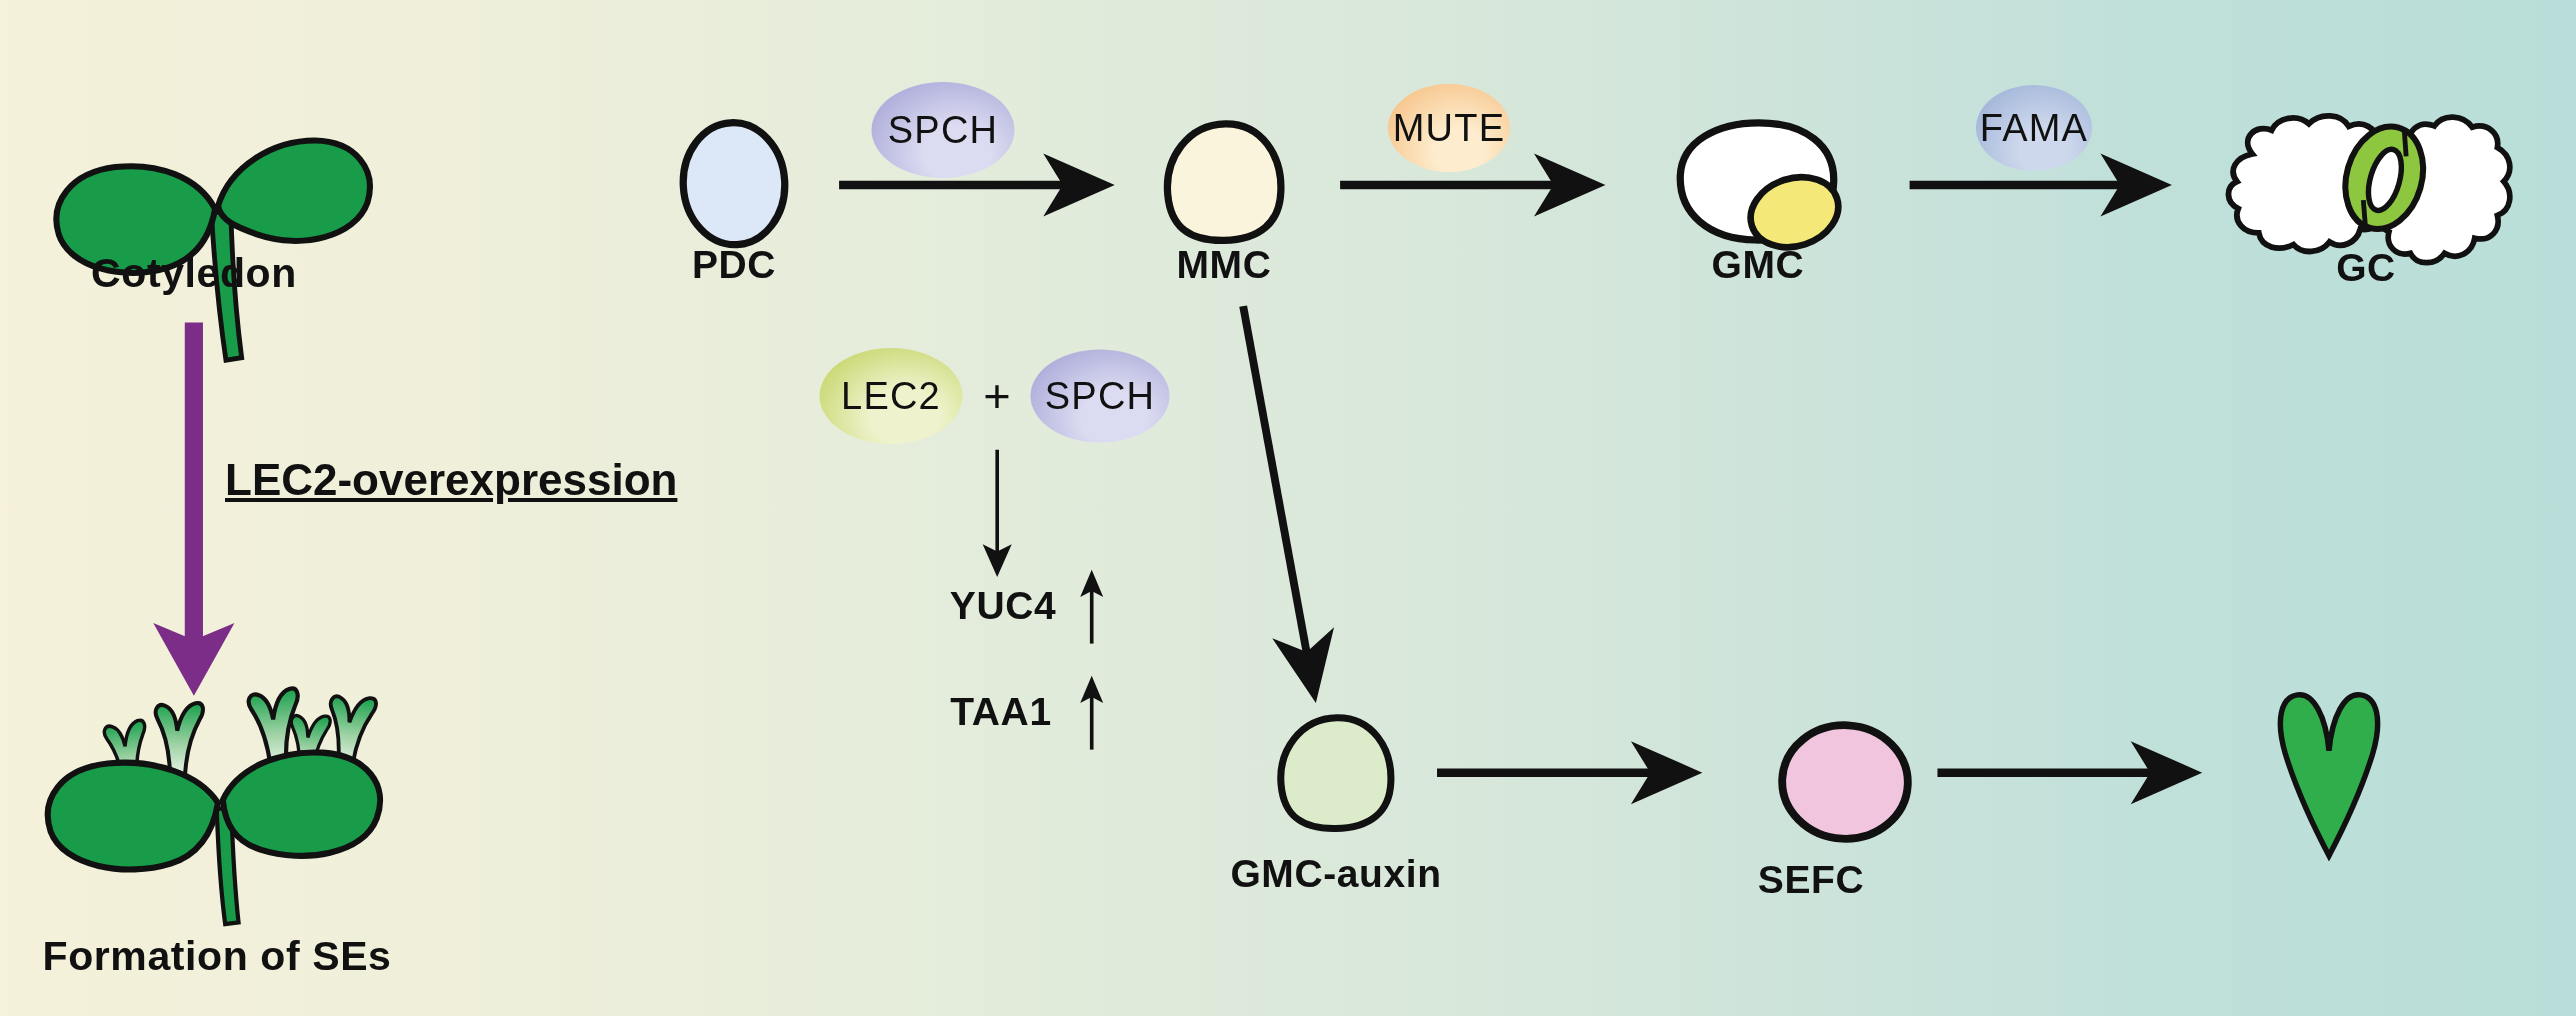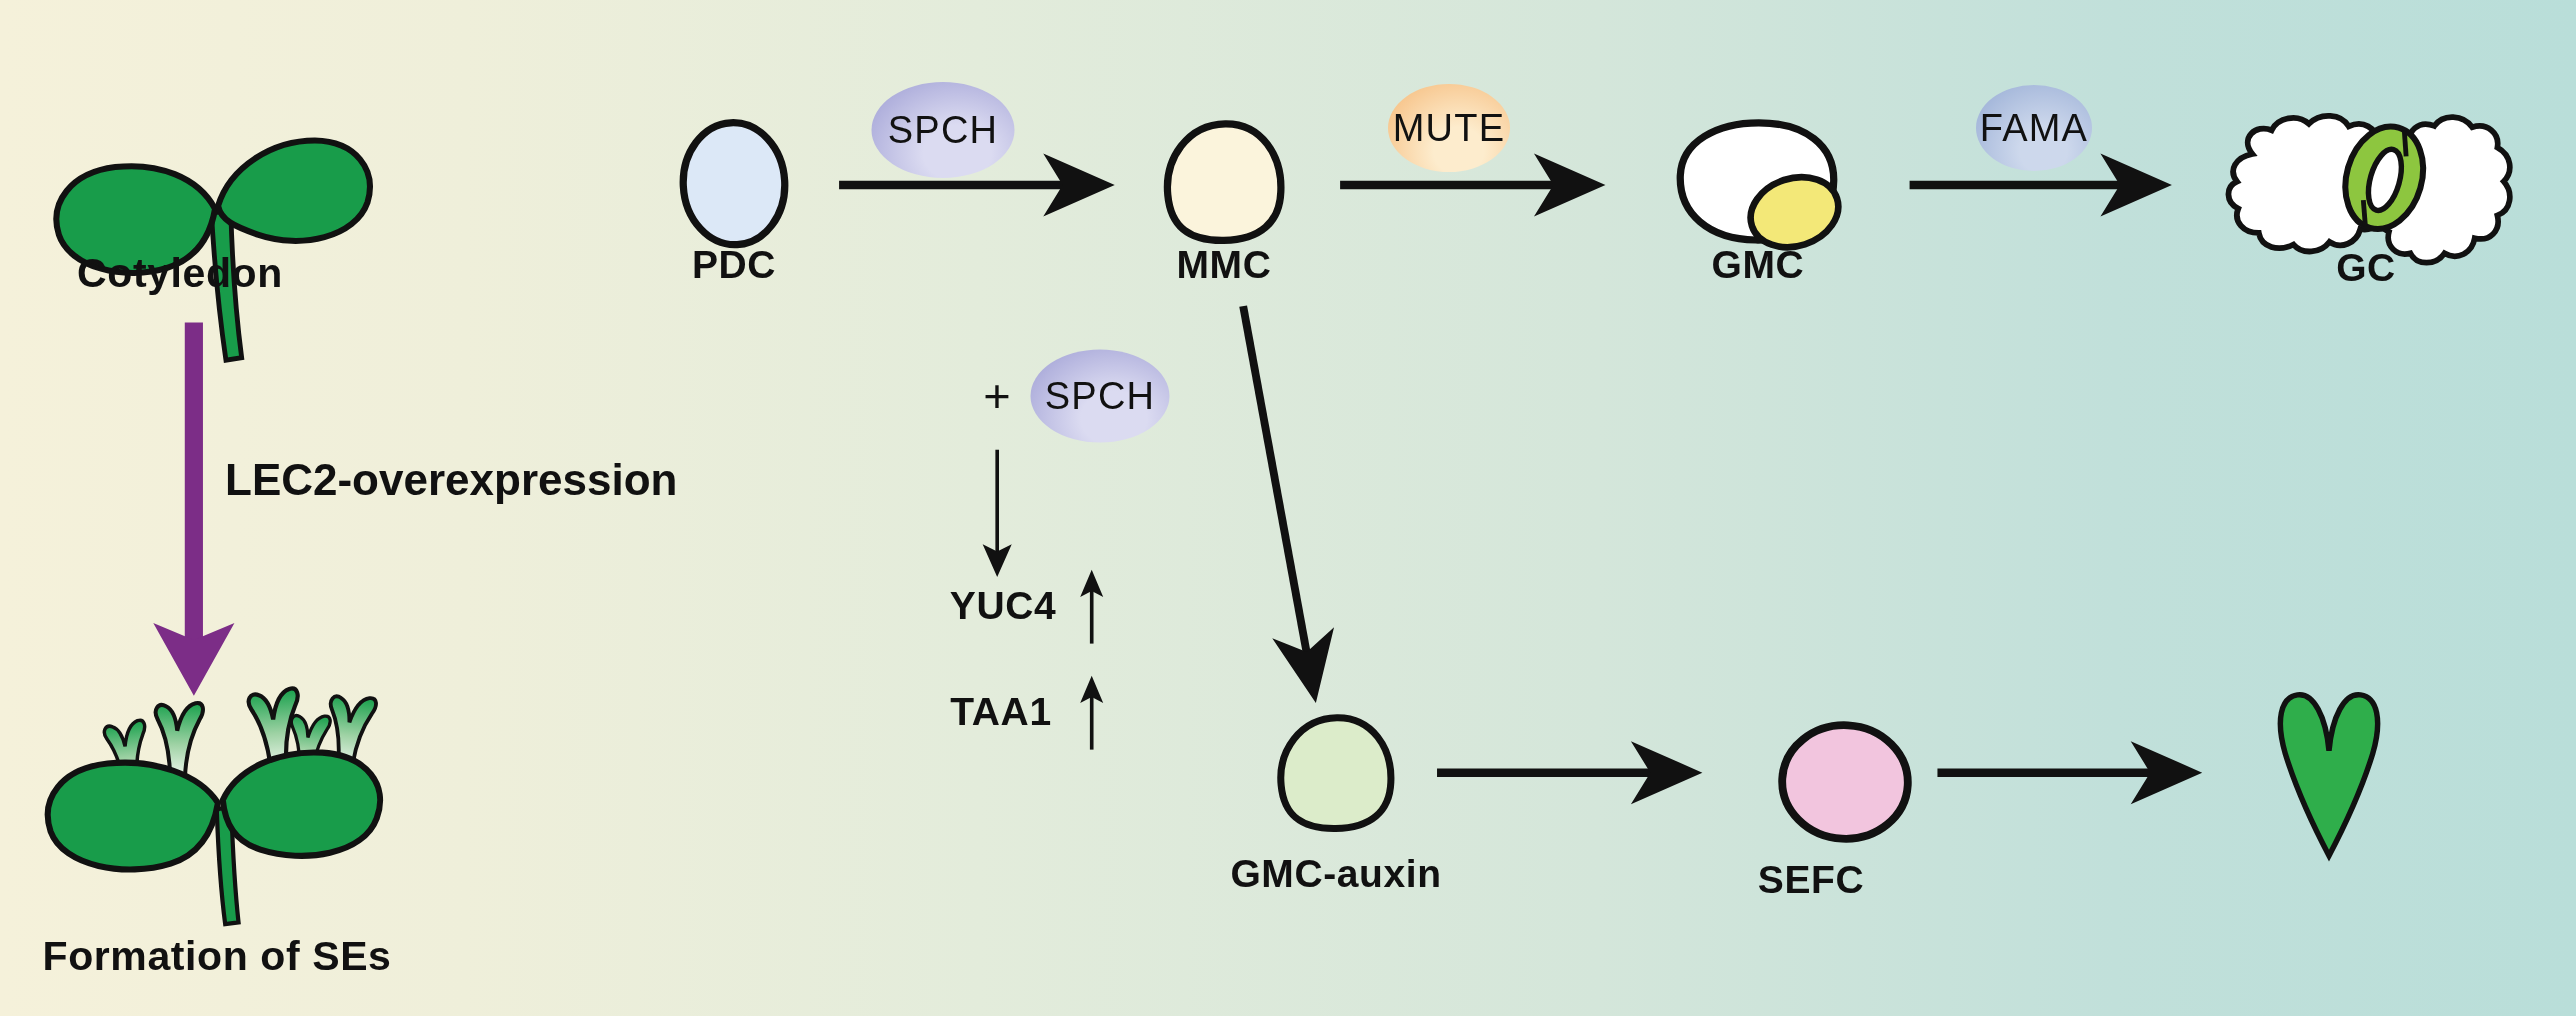--- a/index.html
+++ b/index.html
@@ -33,21 +33,21 @@
   .gene-mute{background:radial-gradient(ellipse at 58% 76%,var(--mute_light,#fdeccd) 0%,var(--mute_light,#fdeccd) 25%,var(--mute_dark,#f6bf82) 90%);}
   .gene-fama{background:radial-gradient(ellipse at 58% 76%,var(--fama_light,#cdd8ec) 0%,var(--fama_light,#cdd8ec) 25%,var(--fama_dark,#9db1d7) 90%);align-items:center;}
   .gene-lec2{background:radial-gradient(ellipse at 60% 72%,var(--lec2_light,#eff3cd) 0%,var(--lec2_light,#eff3cd) 28%,var(--lec2_dark,#c1d25e) 92%);}
   .gene-serk1{background:radial-gradient(ellipse at 58% 74%,var(--serk1_light,#fbe0d5) 0%,var(--serk1_light,#fbe0d5) 25%,var(--serk1_dark,#efae9d) 90%);}
   .plus{
     position:absolute;transform:translate(-50%,-50%);
     font-size:47px;font-weight:400;color:var(--text_black,#111);
   }
   .overexp{
     position:absolute;left:225px;top:480px;transform:translateY(-50%);
-    font-weight:bold;font-size:44px;color:var(--text_black,#111);white-space:nowrap;
+    font-weight:bold;font-size:44px;color:var(--text_black,#111);white-space:nowrap;text-decoration:underline;
   }
   svg{display:block;}
 </style>
 </head>
 <body>
 
 <div id="canvas">
 
   <svg style="position:absolute;left:0;top:0;pointer-events:none" width="2576" height="1017" viewBox="0 0 4252 1678">
 
@@ -100,21 +100,21 @@
       <line x1="1802" y1="1237" x2="1802" y2="1147" stroke="var(--arrow_black,#111)" stroke-width="6"></line>
       <polygon points="1802,1115 1783,1160 1802,1150 1821,1160" fill="var(--arrow_black,#111)"></polygon>
     </g>
   </svg>
 
   <svg class="ill" style="left:209px;top:224px" width="351" height="303" viewBox="0 0 580 500">
     <path d="M294,232 C298,300 304,380 318,475 L344,471 C332,380 328,300 326,228 Z" style="fill:var(--cotyledon_green,#189c4a)" stroke="#111" stroke-width="8"></path>
     <path d="M300,225 C272,172 205,148 135,156 C62,165 25,215 42,268 C60,322 150,345 222,322 C268,307 292,272 300,225 Z" style="fill:var(--cotyledon_green,#189c4a)" stroke="#111" stroke-width="10"></path>
     <path d="M305,220 C325,155 395,112 465,112 C532,113 568,160 552,214 C532,272 442,292 372,268 C332,254 310,244 305,220 Z" style="fill:var(--cotyledon_green,#189c4a)" stroke="#111" stroke-width="10"></path>
   </svg>
-  <div class="lbl big" style="left:180px;top:273px">Cotyledon</div>
+  <div class="lbl big" style="left:194px;top:273px">Cotyledon</div>
 
   <div class="overexp">LEC2-overexpression</div>
 
   <svg class="ill" style="left:224px;top:806px" width="388" height="267" viewBox="0 0 640 440">
     <defs>
       <linearGradient id="sprout-grad" x1="0" y1="0" x2="0" y2="1">
         <stop offset="0" style="stop-color:var(--sprout_tip_green,#18a04c)"></stop>
         <stop offset="0.55" style="stop-color:var(--sprout_mid_green,#9ed2a4)"></stop>
         <stop offset="1" style="stop-color:var(--sprout_base_white,#f2f8f0)"></stop>
       </linearGradient>
@@ -165,20 +165,23 @@
     <path d="M 330,95 C 322,70 344,52 368,62 C 382,42 414,44 428,64 C 452,56 472,74 468,96 C 490,108 494,134 478,150 C 494,168 490,196 468,204 C 474,228 456,246 432,240 C 428,264 404,276 384,264 C 370,284 340,284 330,264 C 308,270 290,252 296,230 C 278,222 276,198 292,188 C 276,174 278,152 296,144 C 284,124 296,104 318,100 C 320,98 324,96 330,95 Z" transform="translate(-5,18) scale(1.04)" style="fill:var(--gc_cell_white,#fff)" stroke="#111" stroke-width="9"></path>
     <g transform="rotate(16 295 168)">
       <ellipse cx="295" cy="168" rx="62" ry="86" style="fill:var(--gc_ring_green,#8dc63f)" stroke="#111" stroke-width="10"></ellipse>
       <ellipse cx="297" cy="171" rx="24" ry="52" style="fill:var(--gc_cell_white,#fff)" stroke="#111" stroke-width="9"></ellipse>
       <line x1="305" y1="83" x2="320" y2="124" stroke="#111" stroke-width="8"></line>
       <line x1="272" y1="213" x2="287" y2="253" stroke="#111" stroke-width="8"></line>
     </g>
   </svg>
   <div class="lbl" style="left:2366px;top:268px">GC</div>
 
+  <div class="gene gene-lec2" style="left:891px;top:396px;width:143px;height:96px">
+    <span>LEC2</span>
+  </div>
   <div class="plus" style="left:997px;top:395px">+</div>
   <div class="gene gene-spch" style="left:1100px;top:396px;width:139px;height:93px">
     <span>SPCH</span>
   </div>
 
   <div class="lbl" style="left:1003px;top:606px">YUC4</div>
   <div class="lbl" style="left:1001px;top:712px">TAA1</div>
 
   <svg class="ill" style="left:1336px;top:774px" width="136" height="127" viewBox="-112 -105 225 210">
     <path d="M -93,20 C -99,-40 -60,-97 2,-98 C 62,-99 97,-45 94,15 C 92,65 60,94 0,95 C -55,96 -88,75 -93,20 Z" transform="scale(0.97,0.95)" style="fill:var(--gmc_auxin_fill,#dcecca)" stroke="#111" stroke-width="12"></path>

